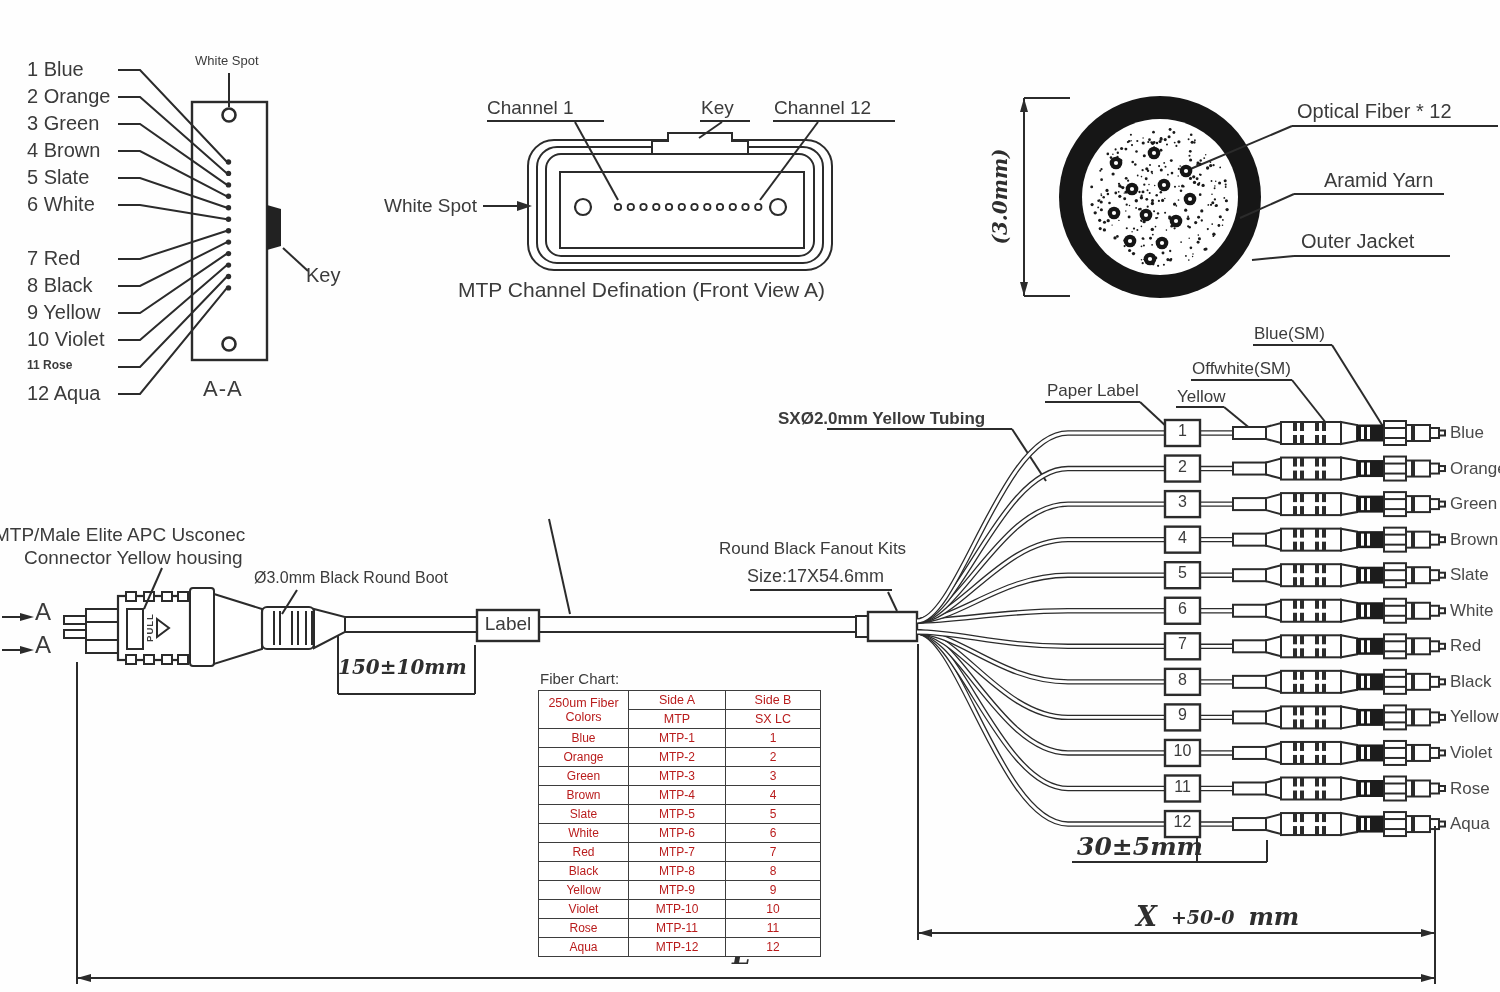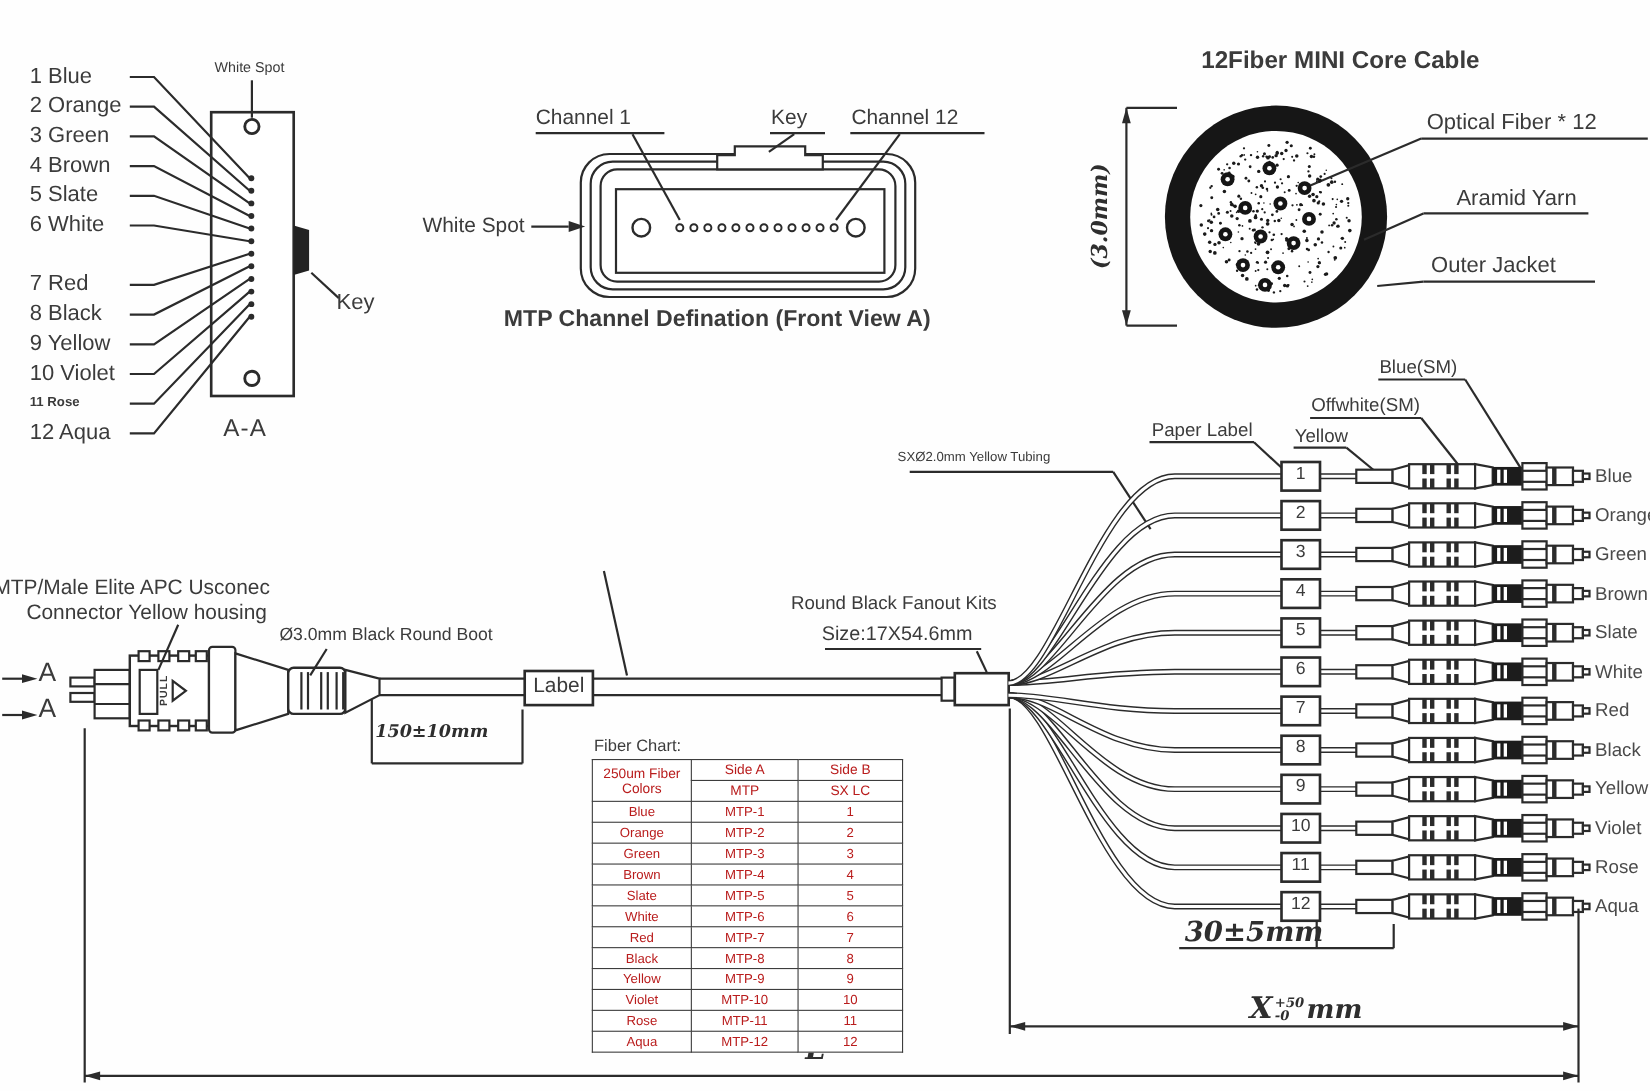--- a/index.html
+++ b/index.html
@@ -8,22 +8,22 @@
   #art{position:absolute;left:0;top:0;}
   .lbl{position:absolute;white-space:nowrap;color:#3b3b3b;line-height:1.15;}
   .dim{font-family:"DejaVu Serif",serif;font-style:italic;color:#2e2e2e;}
   .rot{transform:rotate(-90deg);transform-origin:center center;text-align:center;}
   .ctr{text-align:center;}
   .fchart{position:absolute;left:538px;top:690px;border-collapse:collapse;
           font-family:"Liberation Sans",sans-serif;font-size:12px;color:#b91c1c;}
   .fchart td{border:1.7px solid #3d3d3d;text-align:center;padding:0 2px;height:18px;background:#fff;}
   .fchart .hd{font-size:12.5px;}
   .xwrap{display:inline-flex;align-items:center;}
-  .xstack{display:inline-flex;flex-direction:column;font-size:12px;line-height:12px;
-          font-style:italic;margin:0 2px;font-weight:bold;}
+  .xstack{display:inline-flex;flex-direction:row;font-size:19px;line-height:12px;
+          font-style:italic;margin:0 14px;font-weight:bold;}
 </style>
 </head>
 <body>
 
 <div id="canvas">
   <svg id="art" width="1500" height="992" viewBox="0 0 1500 992">
 
     <g fill="none" stroke="#2b2b2b" stroke-width="2">
       <rect x="192" y="102" width="75" height="258" fill="#fff" stroke-width="2.4"></rect>
       <circle cx="229" cy="115" r="6.5" fill="#fff" stroke-width="2.6"></circle>
@@ -850,44 +850,43 @@
       <div class="lbl" style="left: 27px; top: 301px; font-size: 20px;">9 Yellow</div>
       <div class="lbl" style="left: 27px; top: 328px; font-size: 20px;">10 Violet</div>
       <div class="lbl" style="left: 27px; top: 359px; font-size: 12px; font-weight: bold;">11 Rose</div>
       <div class="lbl" style="left: 27px; top: 382px; font-size: 20px;">12 Aqua</div>
     </div>
 
   <div class="lbl" style="left:487px;top:97px;font-size:19px;">Channel 1</div>
   <div class="lbl" style="left:701px;top:97px;font-size:19px;">Key</div>
   <div class="lbl" style="left:774px;top:97px;font-size:19px;">Channel 12</div>
   <div class="lbl" style="left:384px;top:195px;font-size:19px;">White Spot</div>
-  <div class="lbl" style="left:458px;top:278px;font-size:21px;font-weight:bold;">MTP Channel Defination (Front View A)</div>
-
-  <div class="lbl" style="left:1092px;top:42px;font-size:22px;font-weight:600;">12Fiber MINI Core Cable</div>
+  <div class="lbl" style="left:458px;top:278px;font-size:21px;">MTP Channel Defination (Front View A)</div>
+
   <div class="lbl dim rot" style="left:935px;top:185px;width:130px;font-size:20px;font-weight:bold;">(3.0mm)</div>
   <div class="lbl" style="left:1297px;top:100px;font-size:20px;">Optical Fiber * 12</div>
   <div class="lbl" style="left:1301px;top:169px;font-size:20px;margin-left:23px;">Aramid Yarn</div>
   <div class="lbl" style="left:1301px;top:230px;font-size:20px;">Outer Jacket</div>
 
   <div class="lbl" style="left:35px;top:598px;font-size:24px;">A</div>
   <div class="lbl" style="left:35px;top:631px;font-size:24px;">A</div>
   <div class="lbl" style="left:-6px;top:524px;font-size:19px;">MTP/Male Elite APC Usconec</div>
   <div class="lbl" style="left:24px;top:547px;font-size:19px;">Connector Yellow housing</div>
   <div class="lbl" style="left:254px;top:569px;font-size:16px;">Ø3.0mm Black Round Boot</div>
   <div class="lbl rot" style="left:130px;top:620px;width:44px;height:15px;font-size:9.5px;font-weight:bold;letter-spacing:1px;">PULL</div>
   <div class="lbl ctr" style="left:477px;top:613px;width:62px;font-size:19px;">Label</div>
   <div class="lbl" style="left:719px;top:539px;font-size:17px;">Round Black Fanout Kits</div>
   <div class="lbl" style="left:747px;top:566px;font-size:18px;">Size:17X54.6mm</div>
-  <div class="lbl" style="left:816px;top:409px;font-size:12px;">SXØ2.0mm Yellow Tubing</div>
+  <div class="lbl" style="left:778px;top:409px;font-size:17px;font-weight:bold;">SXØ2.0mm Yellow Tubing</div>
   <div class="lbl" style="left:1047px;top:381px;font-size:17px;">Paper Label</div>
   <div class="lbl" style="left:1177px;top:387px;font-size:17px;">Yellow</div>
   <div class="lbl" style="left:1192px;top:359px;font-size:17px;">Offwhite(SM)</div>
   <div class="lbl" style="left:1254px;top:324px;font-size:17px;">Blue(SM)</div>
 
-  <div class="lbl dim ctr" style="left:338px;top:656px;width:109px;font-size:16px;font-weight:bold;">150±10mm</div>
+  <div class="lbl dim ctr" style="left:338px;top:656px;width:109px;font-size:20px;font-weight:bold;">150±10mm</div>
   <div class="lbl dim" style="left:1077px;top:833px;font-size:25px;font-weight:bold;">30±5mm</div>
   <div class="lbl dim xwrap" style="left:1136px;top:901px;">
     <span style="font-size:27px;font-weight:bold;">X</span>
     <span class="xstack">
       <span>+50</span>
       <span>-0</span>
     </span>
     <span style="font-size:24px;font-weight:bold;">mm</span>
   </div>
   <div class="lbl dim" style="left:732px;top:941px;font-size:26px;font-weight:bold;">L</div>

